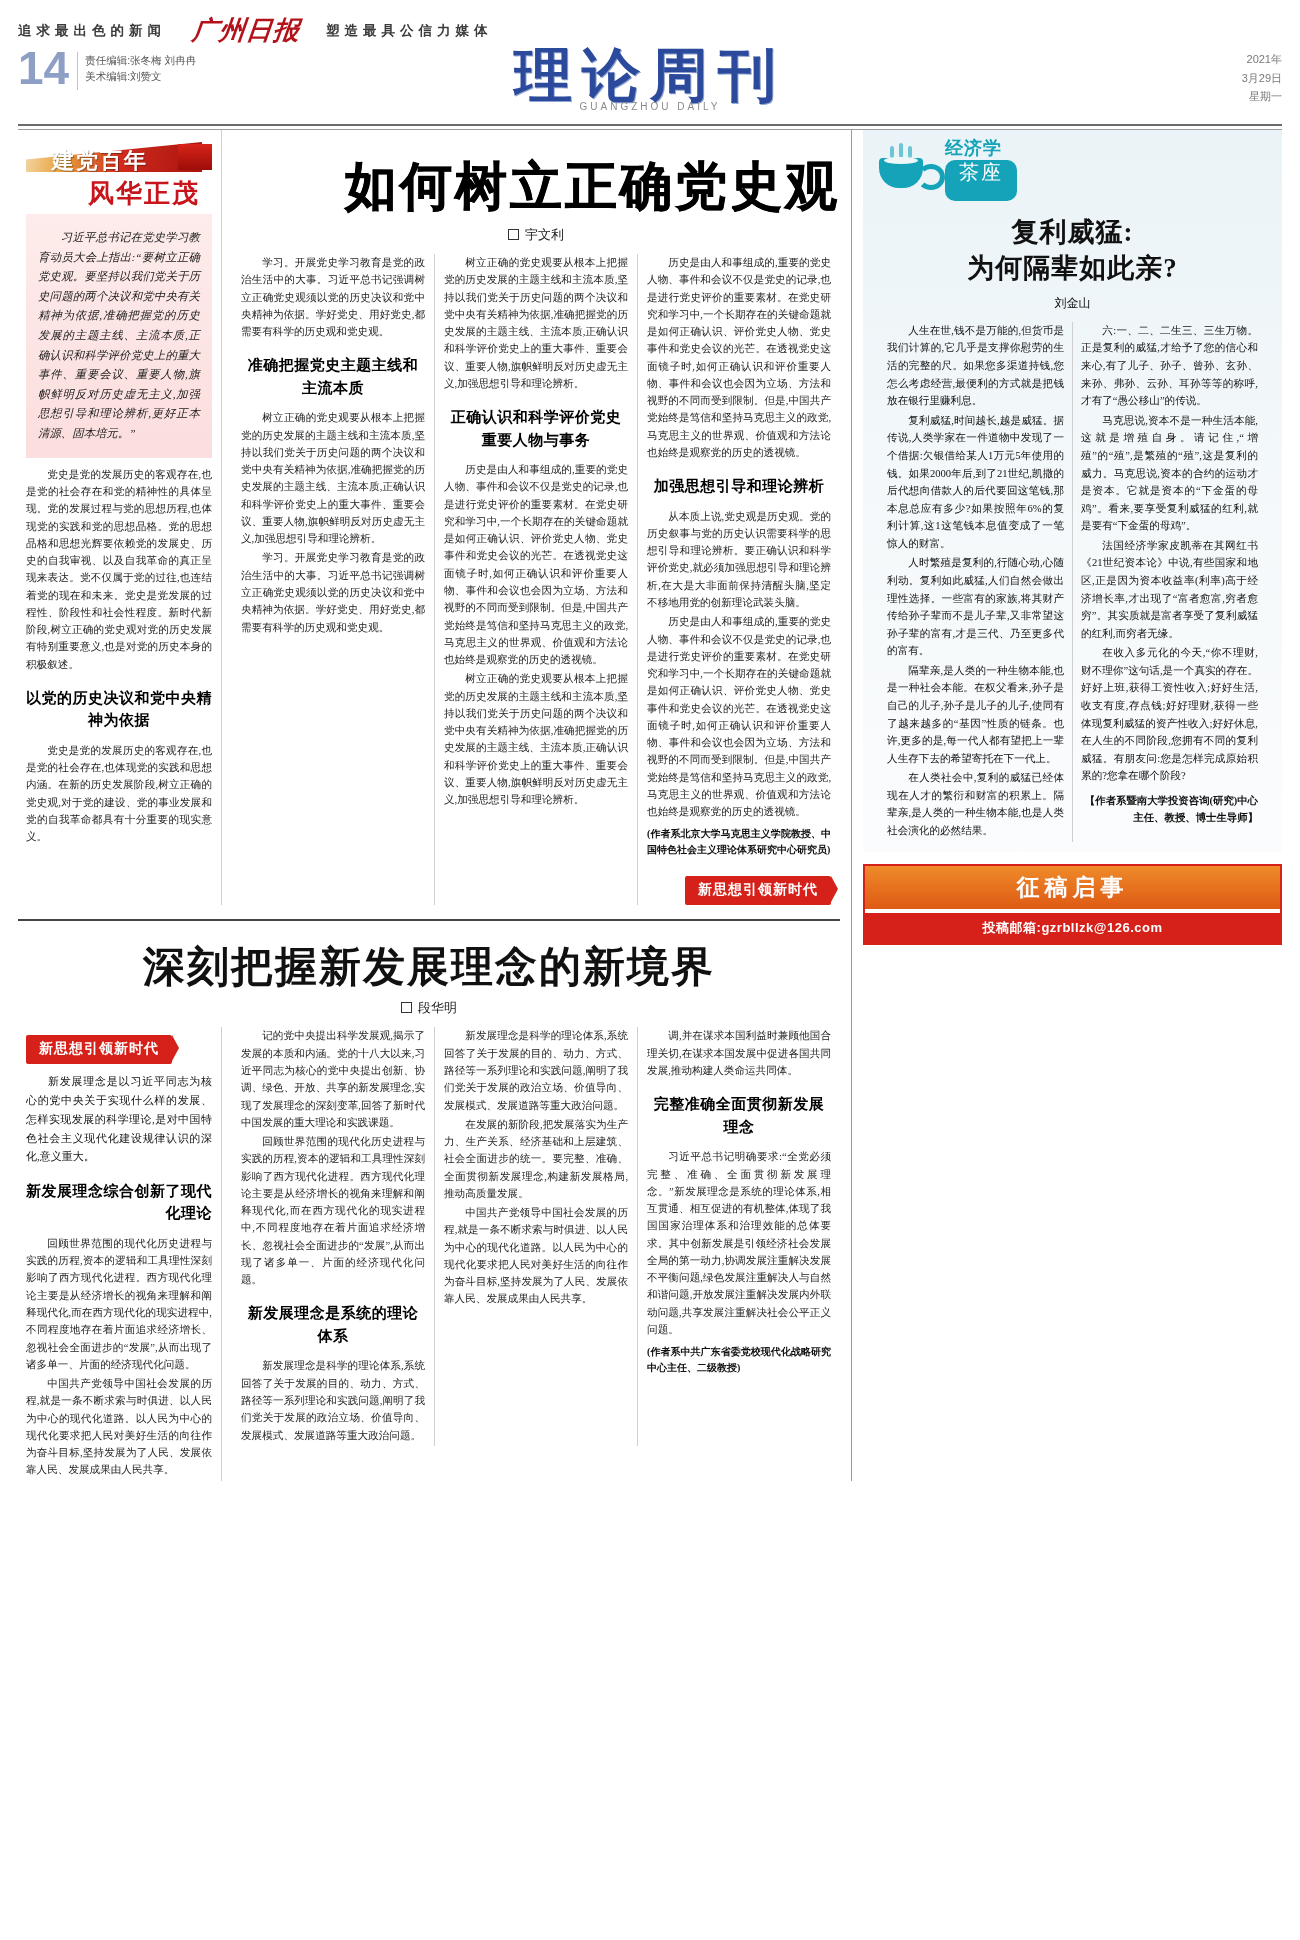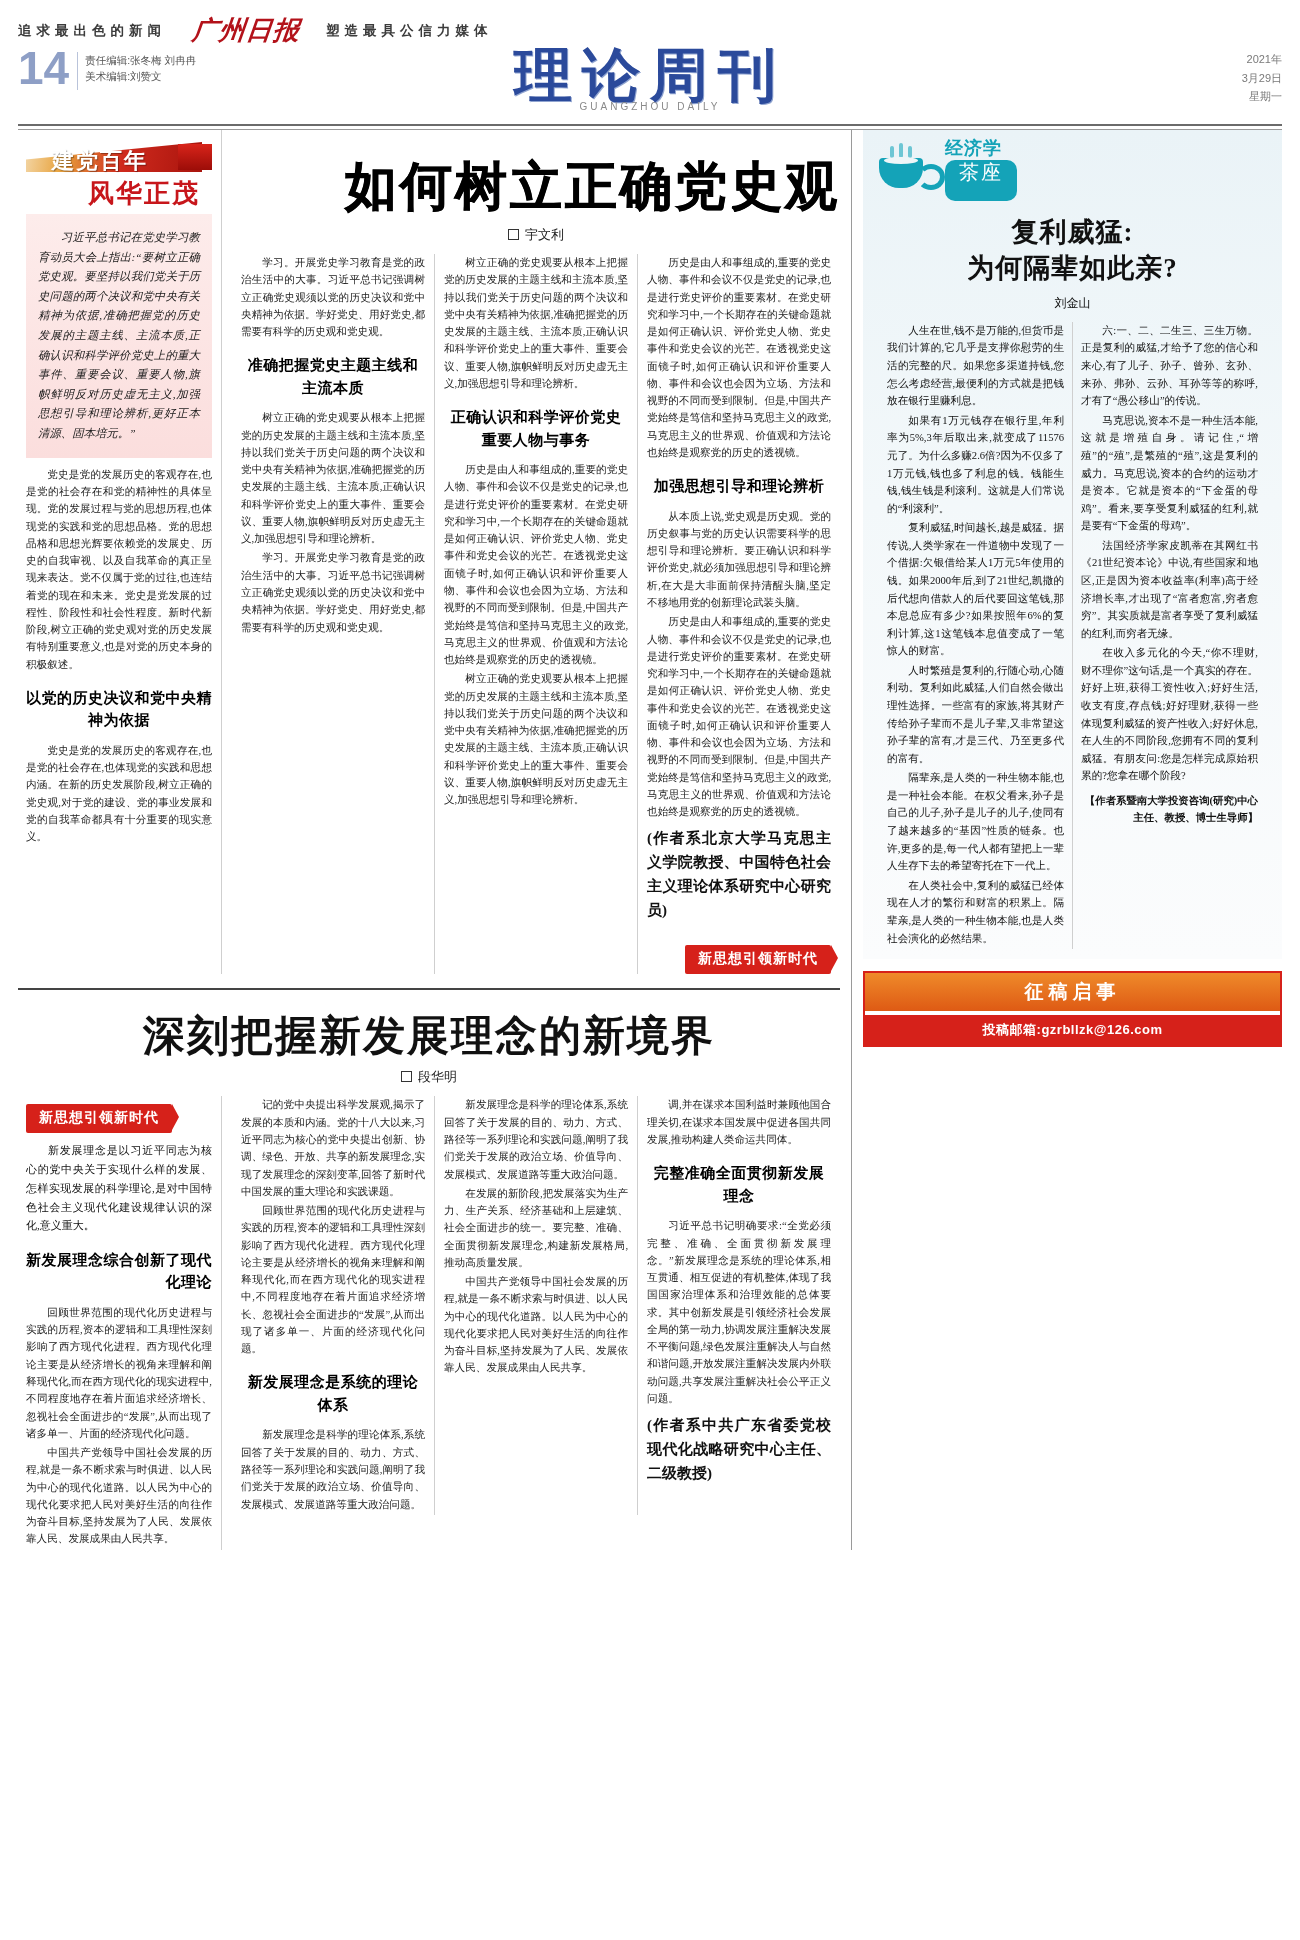--- a/index.html
+++ b/index.html
@@ -59,21 +59,21 @@
     font-family:"Liberation Serif",serif;
     text-indent:2em;margin:0 0 2px 0;
     word-break:break-all;
   }
   .sub-h{
     text-align:center;font-size:15px;font-weight:700;line-height:1.5;
     font-family:"Liberation Sans",sans-serif;margin:14px 0 10px 0;color:#000;
     letter-spacing:0.5px;
   }
   .sub-h.left{text-align:right;}
-  .author-note{font-size:15px;line-height:1.6;font-weight:700;text-align:justify;margin-top:6px;font-family:"Liberation Serif",serif;}
+  .author-note{font-size:10px;line-height:1.6;font-weight:700;text-align:justify;margin-top:6px;font-family:"Liberation Serif",serif;}
 
   
   .narrowcol{width:186px;padding-right:9px;border-right:1px solid #cfcfcf;margin-left:8px;}
   .banner-party{position:relative;height:74px;margin:6px 0 4px 0;}
   .banner-party .swoosh{
     position:absolute;left:0;top:6px;width:176px;height:30px;
     background:linear-gradient(100deg,#f3d7a8 0%,#e8a23c 22%,#cf2a1d 55%,#a8140d 100%);
     clip-path:polygon(0 58%,100% 0,100% 100%,0 100%);
   }
   .banner-party .t1{
@@ -139,21 +139,21 @@
   .econ-col + .econ-col{border-left:1px solid #cfcfcf;}
   .econ-text{
     font-size:10.6px;line-height:1.66;text-align:justify;text-indent:2em;margin:0 0 2px 0;
     font-family:"Liberation Serif",serif;word-break:break-all;
   }
   .econ-sign{font-size:10.4px;font-weight:700;line-height:1.6;text-align:right;margin-top:8px;font-family:"Liberation Serif",serif;}
 
   
   .cfp{border:2px solid #d6211a;margin-top:12px;}
   .cfp-head{background:linear-gradient(180deg,#ef8a2a,#de5a14);color:#fff;text-align:center;
-    font-size:19px;font-weight:700;letter-spacing:5px;padding:6px 0;font-family:"Liberation Serif",serif;}
+    font-size:23px;font-weight:700;letter-spacing:5px;padding:6px 0;font-family:"Liberation Serif",serif;}
   .cfp-body{padding:9px 11px 4px 11px;font-size:10.8px;line-height:1.72;font-family:"Liberation Serif",serif;text-align:justify;}
   .cfp-body p{margin:0 0 3px 0;}
   .cfp-list{margin:0;padding:0;list-style:none;}
   .cfp-list li{margin:0;}
   .cfp-foot{background:#d6211a;color:#fff;font-size:13px;font-weight:700;text-align:center;
     padding:6px 0;font-family:"Liberation Sans",sans-serif;letter-spacing:0.5px;margin-top:4px;}
 
   
   .hr-thick{border-top:2px solid #444;margin:14px 0 0 0;}
   .headline2{
@@ -316,21 +316,20 @@
           <div>为何隔辈如此亲?</div>
         </div>
 
         <div class="econ-byline">
           <span class="bx"></span><span>刘金山</span>
         </div>
 
         <div class="econ-cols">
           <div class="econ-col">
             <p class="econ-text">人生在世,钱不是万能的,但货币是我们计算的,它几乎是支撑你慰劳的生活的完整的尺。如果您多渠道持钱,您怎么考虑经营,最便利的方式就是把钱放在银行里赚利息。</p>
-            <p class="econ-text">如果有1万元钱存在银行里,年利率为5%,3年后取出来,就变成了11576元了。为什么多赚2.6倍?因为不仅多了1万元钱,钱也多了利息的钱。钱能生钱,钱生钱是利滚利。这就是人们常说的“利滚利”。</p>
             <p class="econ-text">复利威猛,时间越长,越是威猛。据传说,人类学家在一件道物中发现了一个借据:欠银借给某人1万元5年使用的钱。如果2000年后,到了21世纪,凯撒的后代想向借款人的后代要回这笔钱,那本息总应有多少?如果按照年6%的复利计算,这1这笔钱本息值变成了一笔惊人的财富。</p>
             <p class="econ-text">人时繁殖是复利的,行随心动,心随利动。复利如此威猛,人们自然会做出理性选择。一些富有的家族,将其财产传给孙子辈而不是儿子辈,又非常望这孙子辈的富有,才是三代、乃至更多代的富有。</p>
             <p class="econ-text">隔辈亲,是人类的一种生物本能,也是一种社会本能。在权父看来,孙子是自己的儿子,孙子是儿子的儿子,使同有了越来越多的“基因”性质的链条。也许,更多的是,每一代人都有望把上一辈人生存下去的希望寄托在下一代上。</p>
             <p class="econ-text">在人类社会中,复利的威猛已经体现在人才的繁衍和财富的积累上。隔辈亲,是人类的一种生物本能,也是人类社会演化的必然结果。</p>
           </div>
           <div class="econ-col">
             <p class="econ-text">六:一、二、二生三、三生万物。正是复利的威猛,才给予了您的信心和来心,有了儿子、孙子、曾孙、玄孙、来孙、弗孙、云孙、耳孙等等的称呼,才有了“愚公移山”的传说。</p>
             <p class="econ-text">马克思说,资本不是一种生活本能,这就是增殖自身。请记住,“增殖”的“殖”,是繁殖的“殖”,这是复利的威力。马克思说,资本的合约的运动才是资本。它就是资本的“下金蛋的母鸡”。看来,要享受复利威猛的红利,就是要有“下金蛋的母鸡”。</p>
             <p class="econ-text">法国经济学家皮凯蒂在其网红书《21世纪资本论》中说,有些国家和地区,正是因为资本收益率(利率)高于经济增长率,才出现了“富者愈富,穷者愈穷”。其实质就是富者享受了复利威猛的红利,而穷者无缘。</p>
             <p class="econ-text">在收入多元化的今天,“你不理财,财不理你”这句话,是一个真实的存在。好好上班,获得工资性收入;好好生活,收支有度,存点钱;好好理财,获得一些体现复利威猛的资产性收入;好好休息,在人生的不同阶段,您拥有不同的复利威猛。有朋友问:您是怎样完成原始积累的?您拿在哪个阶段?</p>

